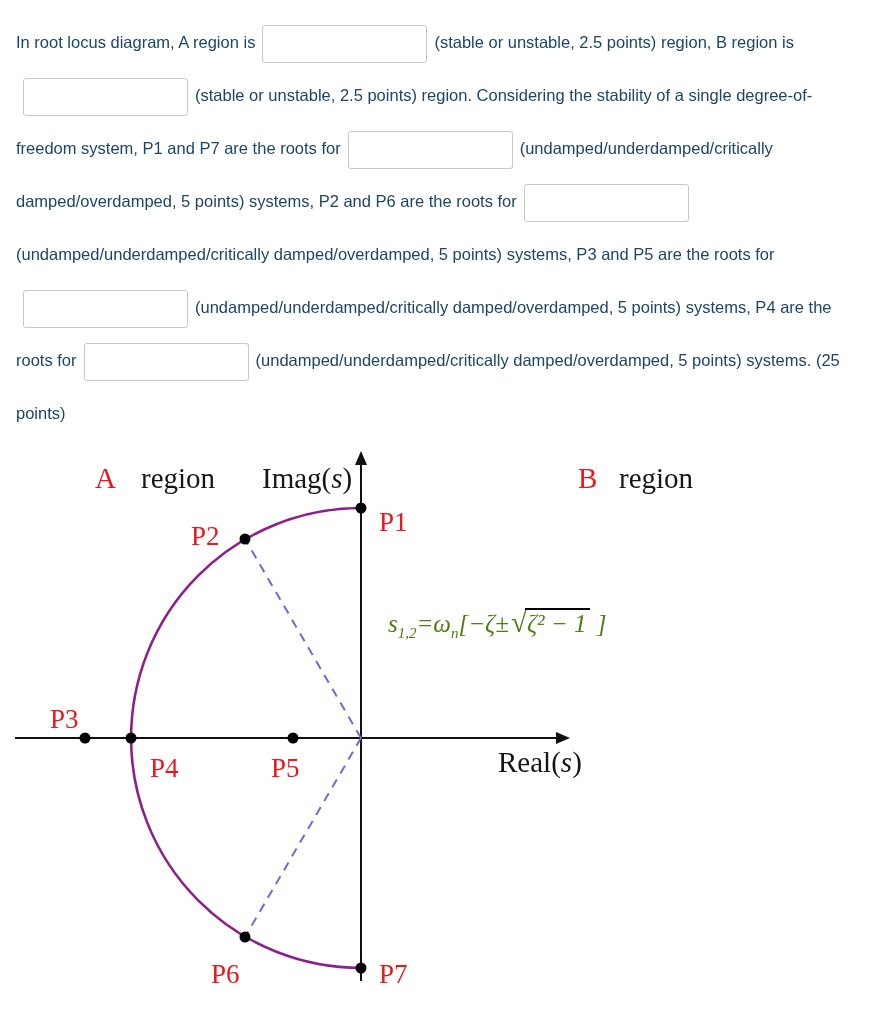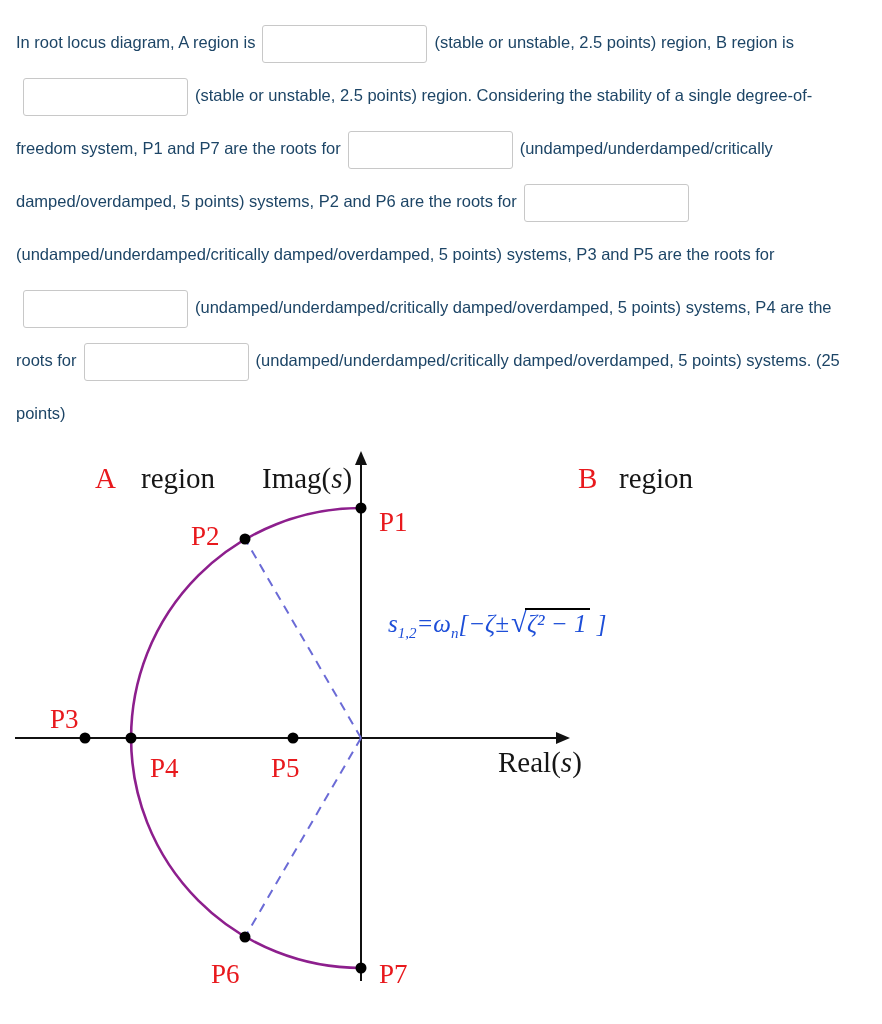--- a/index.html
+++ b/index.html
@@ -78,21 +78,21 @@
   .red { fill: var(--point-red, #e8191d); }
   .dark { fill: #161616; }
   .it { font-style: italic; }
   .formula {
     position: absolute;
     left: 388px;
     top: 160px;
     font-family: "Liberation Serif", serif;
     font-style: italic;
     font-size: 25px;
-    color: #1d4ed8;
+    color: #4d7c0f;
     white-space: nowrap;
   }
   .formula sub {
     font-size: 15px;
     line-height: 0;
   }
   .radical {
     font-style: normal;
     font-size: 29px;
     margin-left: 2px;

